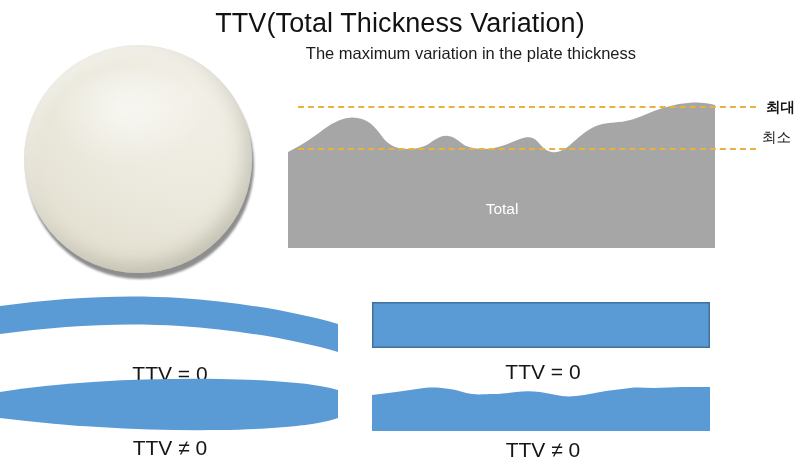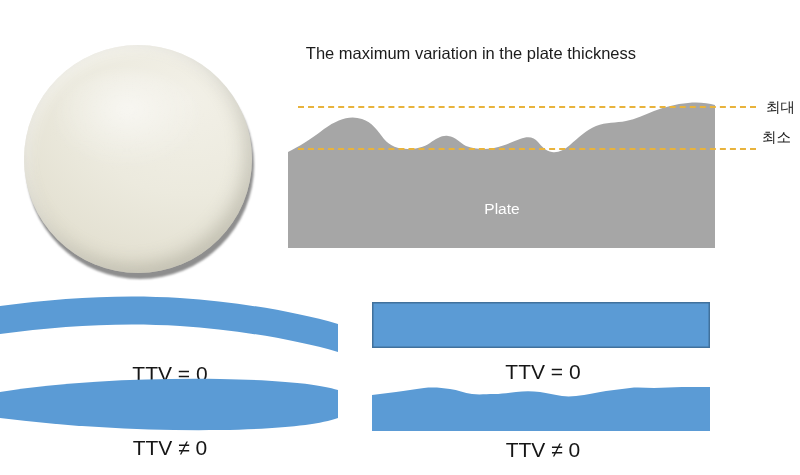--- a/index.html
+++ b/index.html
@@ -122,21 +122,21 @@
   }
   #ref-line-max { left: 298px; top: 106px; width: 458px; }
   #ref-line-min { left: 298px; top: 148px; width: 458px; }
 
   .ref-label {
     position: absolute;
     font-size: 14.5px;
     color: #161616;
     white-space: nowrap;
   }
-  #ref-label-max { left: 766px; top: 98px; }
+  #ref-label-max { left: 766px; top: 98px; font-weight: bold; }
   #ref-label-min { left: 762px; top: 128px; }
 
   
   .shape-cell { position: absolute; }
   .shape-caption {
     position: absolute;
     width: 100%;
     text-align: center;
     font-size: 21px;
     color: #161616;
@@ -147,20 +147,21 @@
   #cell-flat       { left: 372px; top: 302px; width: 342px; height: 82px; }
   #cell-wavy       { left: 372px; top: 386px; width: 342px; height: 86px; }
 
   .shape-svg { display: block; }
 </style>
 </head>
 <body>
 
 <div id="slide">
 
+  <div id="title">TTV(Total Thickness Variation)</div>
   <div id="subtitle">The maximum variation in the plate thickness</div>
 
   <div id="wafer-figure">
     <div id="wafer-shadow"></div>
     <div id="wafer-disc">
       <div id="wafer-gloss"></div>
     </div>
   </div>
 
   <div id="plate-figure">
@@ -178,21 +179,21 @@
                C 240,41 246,42 250,47
                C 254,52 258,56 264,57
                C 270,58 276,55 282,50
                C 290,43 298,35 308,31
                C 318,27 328,28 338,26
                C 348,24 356,20 366,16
                C 376,12 388,9 400,8
                C 410,7 420,8 427,10
                L 427,153 L 0,153 Z" fill="#a6a6a6"></path>
     </svg>
-    <div id="plate-label">Plate</div>
+    <div id="plate-label">Total</div>
   </div>
 
   <div class="ref-line" id="ref-line-max"></div>
   <div class="ref-line" id="ref-line-min"></div>
 
   <div class="ref-label" id="ref-label-max">최대</div>
   <div class="ref-label" id="ref-label-min">최소</div>
 
   <div class="shape-cell" id="cell-bowed">
     <svg class="shape-svg" width="340" height="66" viewBox="0 0 340 66">

